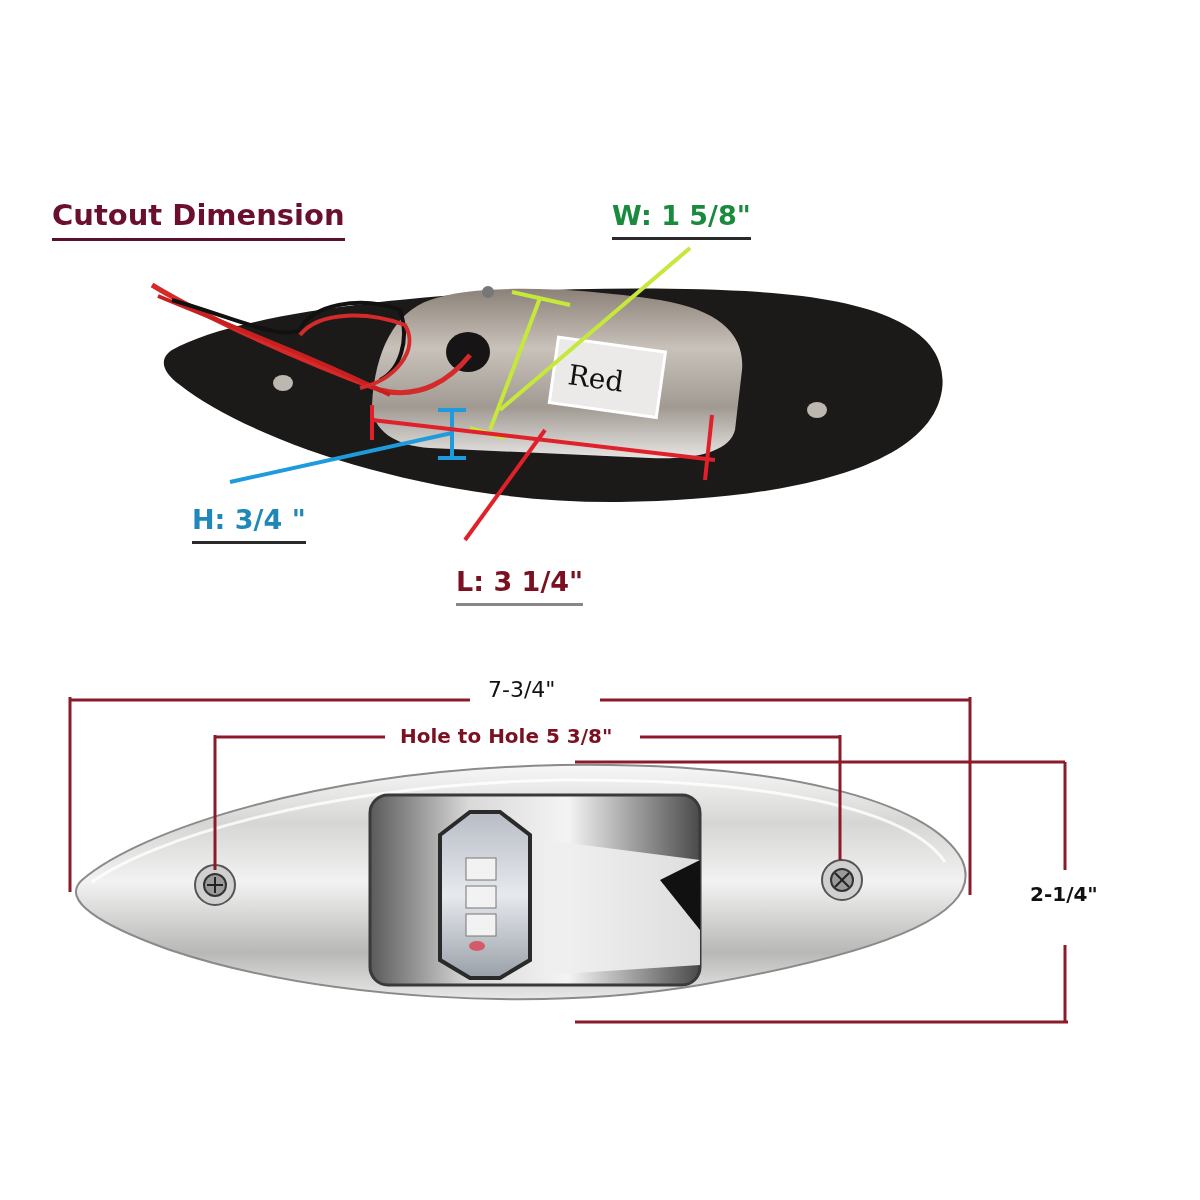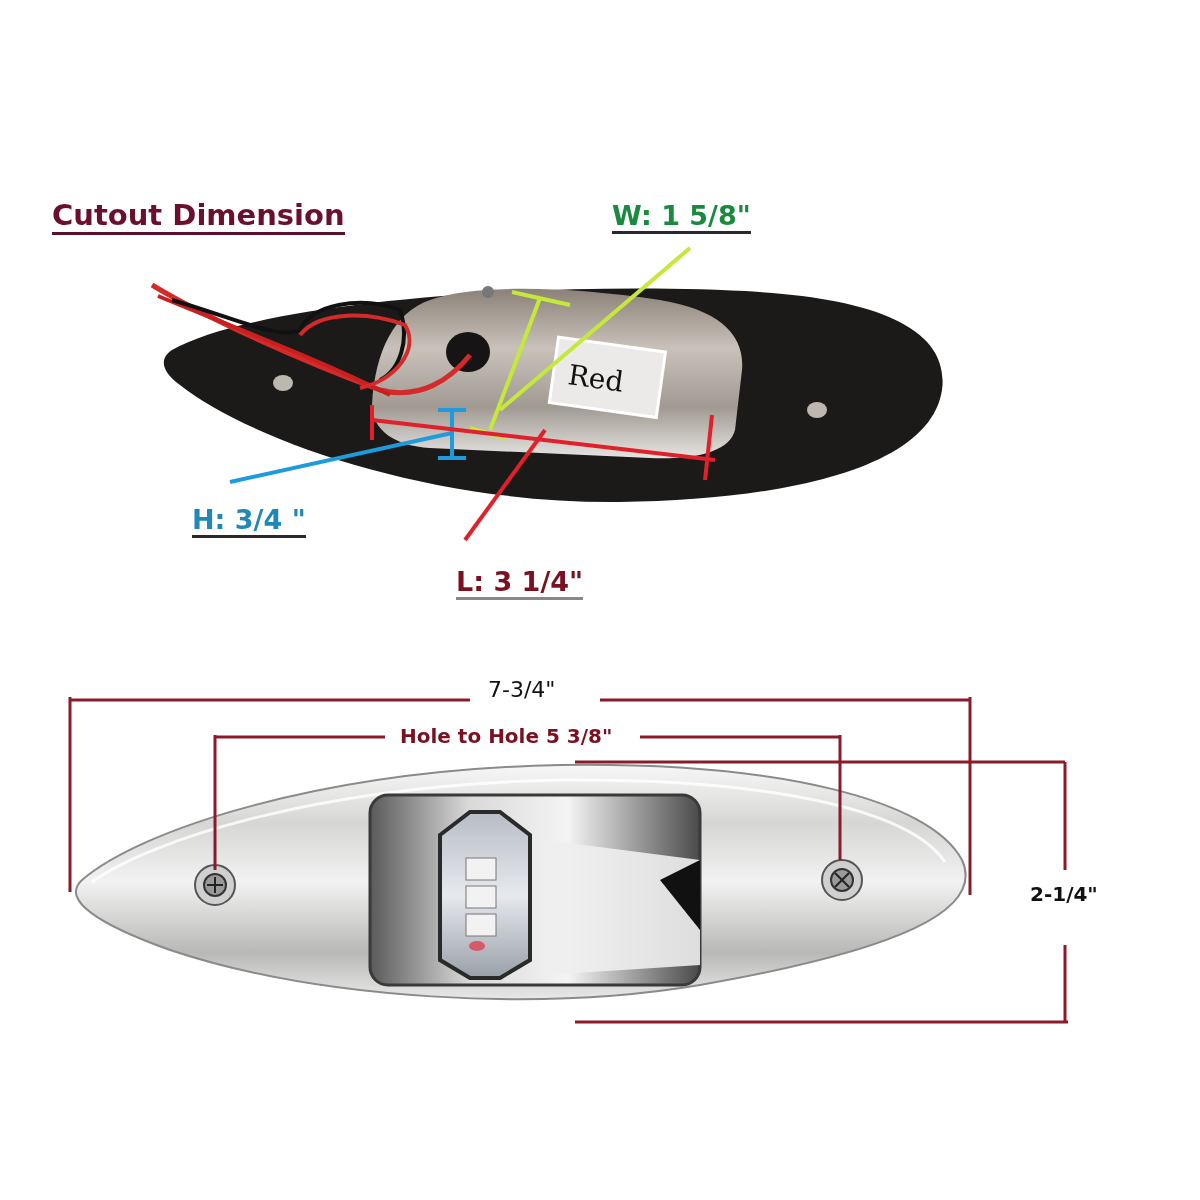--- a/index.html
+++ b/index.html
@@ -1,19 +1,19 @@
 <!DOCTYPE html>
 <html><head>
 <meta charset="utf-8">
 <style>
   html, body { margin: 0; padding: 0; background: #ffffff; }
   body { width: 1200px; height: 1200px; position: relative; overflow: hidden; font-family: "DejaVu Sans", sans-serif; }
   .canvas { position: absolute; left: 0; top: 0; width: 1200px; height: 1200px; }
   .label { position: absolute; font-weight: bold; white-space: nowrap; }
-  .ul { border-bottom: 3px solid; }
+  .ul { padding-bottom: 6px; border-bottom: 3px solid; }
   #title { left: 52px; top: 198px; font-size: 29px; color: #6b0f2e; border-color: #5a1030; }
   #w-label { left: 612px; top: 200px; font-size: 27px; color: #1a8a3e; border-color: #2a2a2a; }
   #h-label { left: 192px; top: 504px; font-size: 27px; color: #1f88b8; border-color: #2a2a2a; }
   #l-label { left: 456px; top: 566px; font-size: 27px; color: #7a1020; border-color: #888; }
   #overall-label { left: 478px; top: 677px; font-size: 22px; color: #111; font-weight: normal; background: #fff; padding: 0 10px; }
   #hole-label { left: 392px; top: 724px; font-size: 20px; color: #7a1020; background: #fff; padding: 0 8px; }
   #height-label { left: 1028px; top: 878px; font-size: 20px; color: #111; background: #fff; padding: 4px 2px; }
   #sticker-text { position: absolute; left: 568px; top: 362px; font-family: "DejaVu Serif", serif; font-size: 28px; color: #111; transform: rotate(8deg); }
 </style>
 </head>

